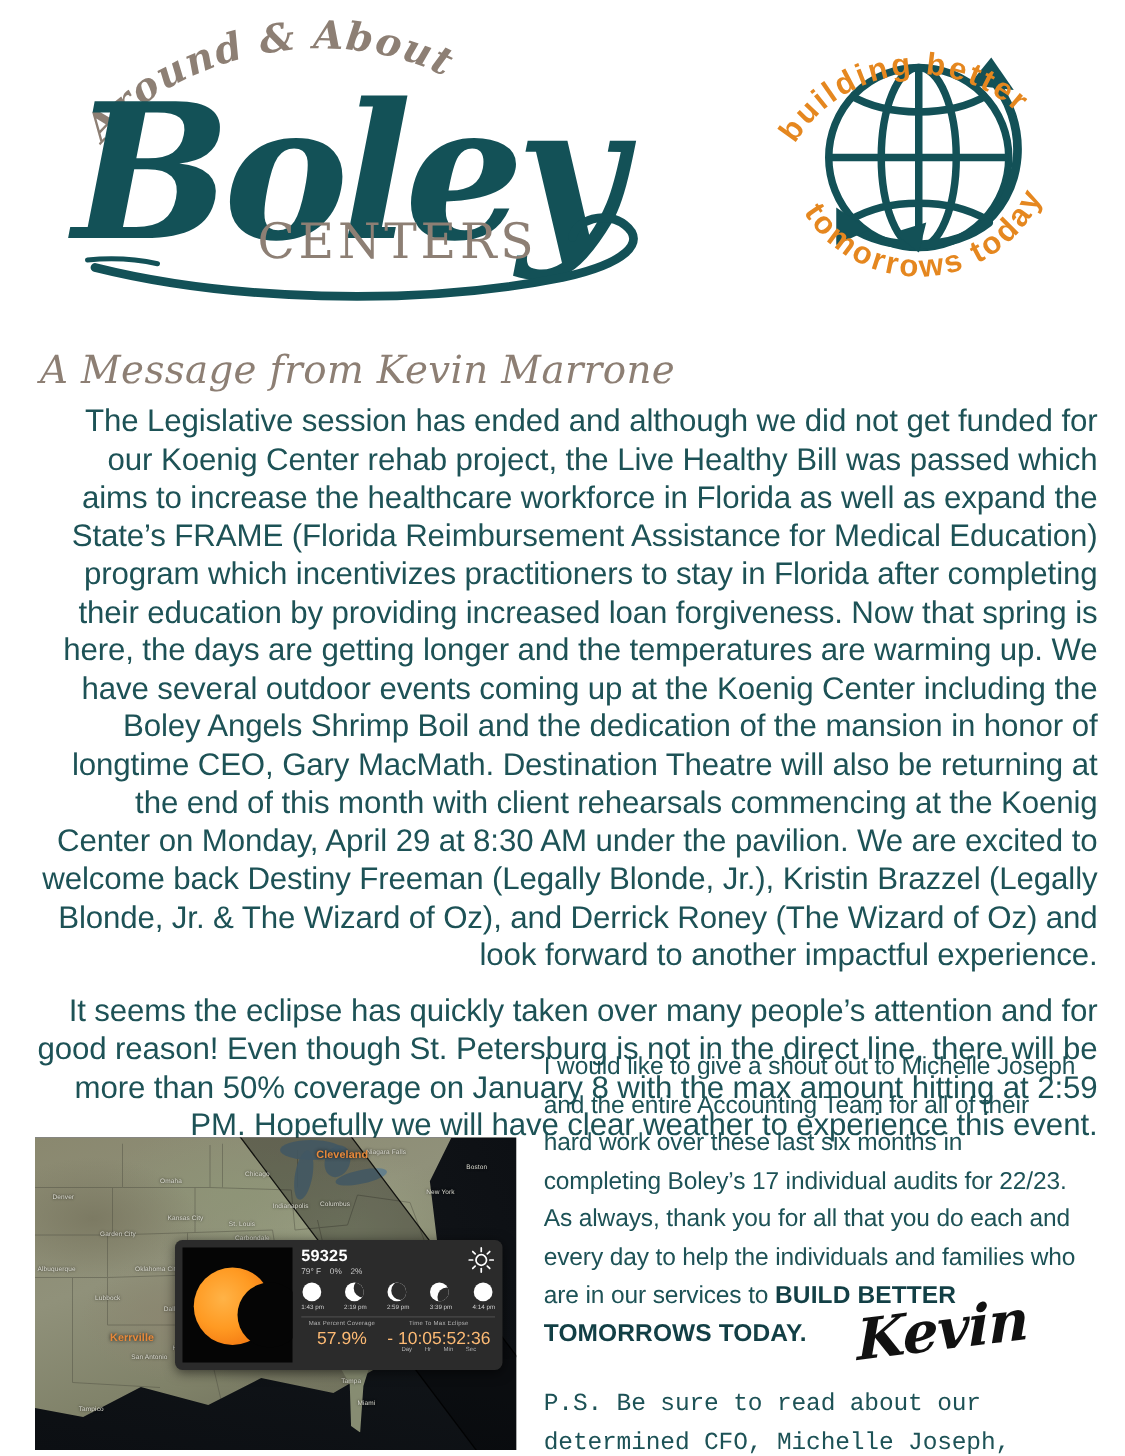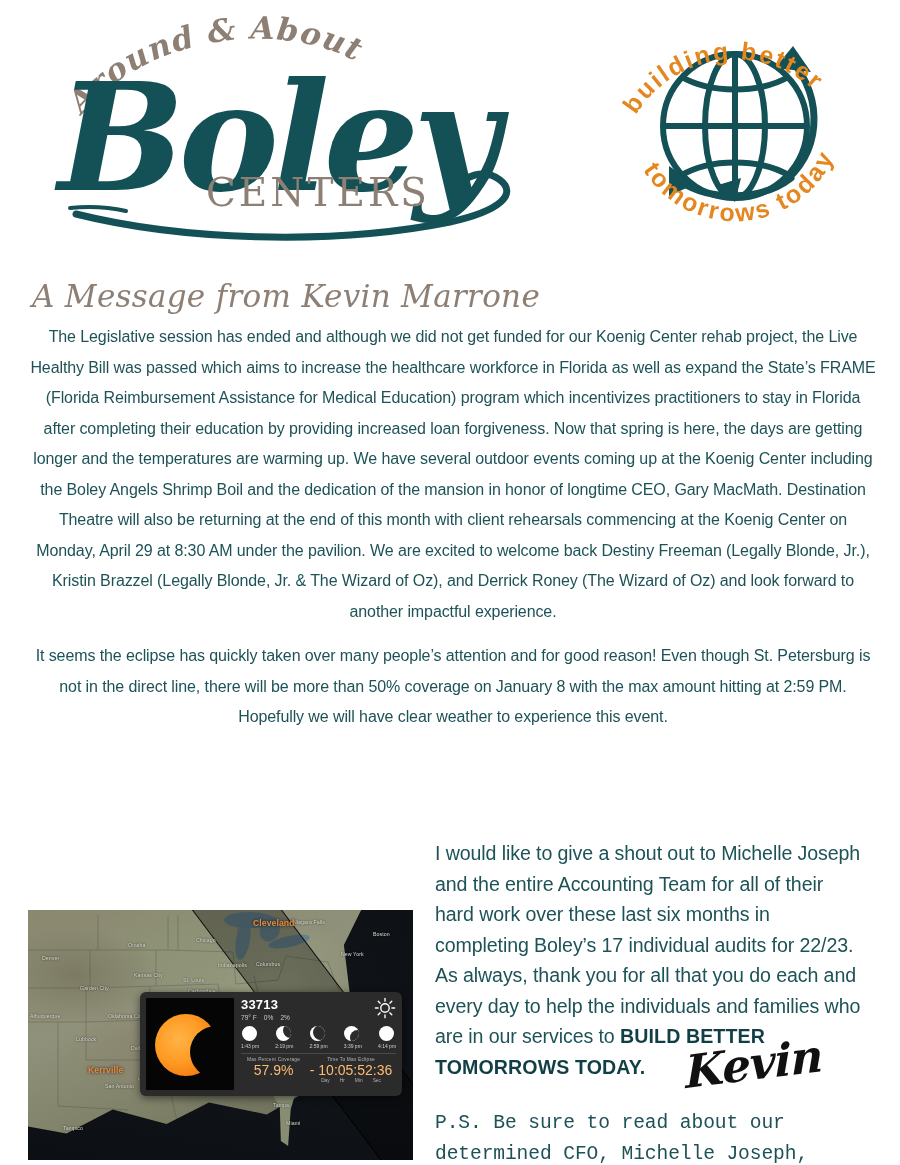--- a/index.html
+++ b/index.html
@@ -64,25 +64,25 @@
   }
 
   
   .body-col {
     position: absolute;
     left: 28px; top: 322px;
     width: 850px;
   }
   .para {
     font-family: "Liberation Sans", sans-serif;
-    font-size: 16px;
+    font-size: 25px;
     line-height: 30.5px;
     color: #1d5256;
     margin: 0 0 14px 0;
-    text-align: center;
+    text-align: right;
     letter-spacing: -0.1px;
   }
   .para:last-child { margin-bottom: 0; }
 
   
   .wrap-zone {
     position: absolute;
     left: 28px; top: 822px;
     width: 850px;
     height: 345px;
@@ -475,21 +475,21 @@
       <div class="widget">
 
         <div class="sun-photo">
           <div class="sun-disc"></div>
           <div class="moon-bite"></div>
         </div>
 
         <div class="widget-info">
           <div class="w-top">
             <div>
-              <div class="w-zip">33713</div>
+              <div class="w-zip">59325</div>
               <div class="w-cond">
                 <span>79° F</span>
                 <span>0%</span>
                 <span>2%</span>
               </div>
             </div>
             <svg class="sun-icon" viewBox="0 0 24 24">
               <circle cx="12" cy="12" r="4.6" fill="none" stroke="#ffffff" stroke-width="1.5"></circle>
               <g stroke="#ffffff" stroke-width="1.5" stroke-linecap="round">
                 <line x1="12" y1="1.5" x2="12" y2="4.5"></line>

